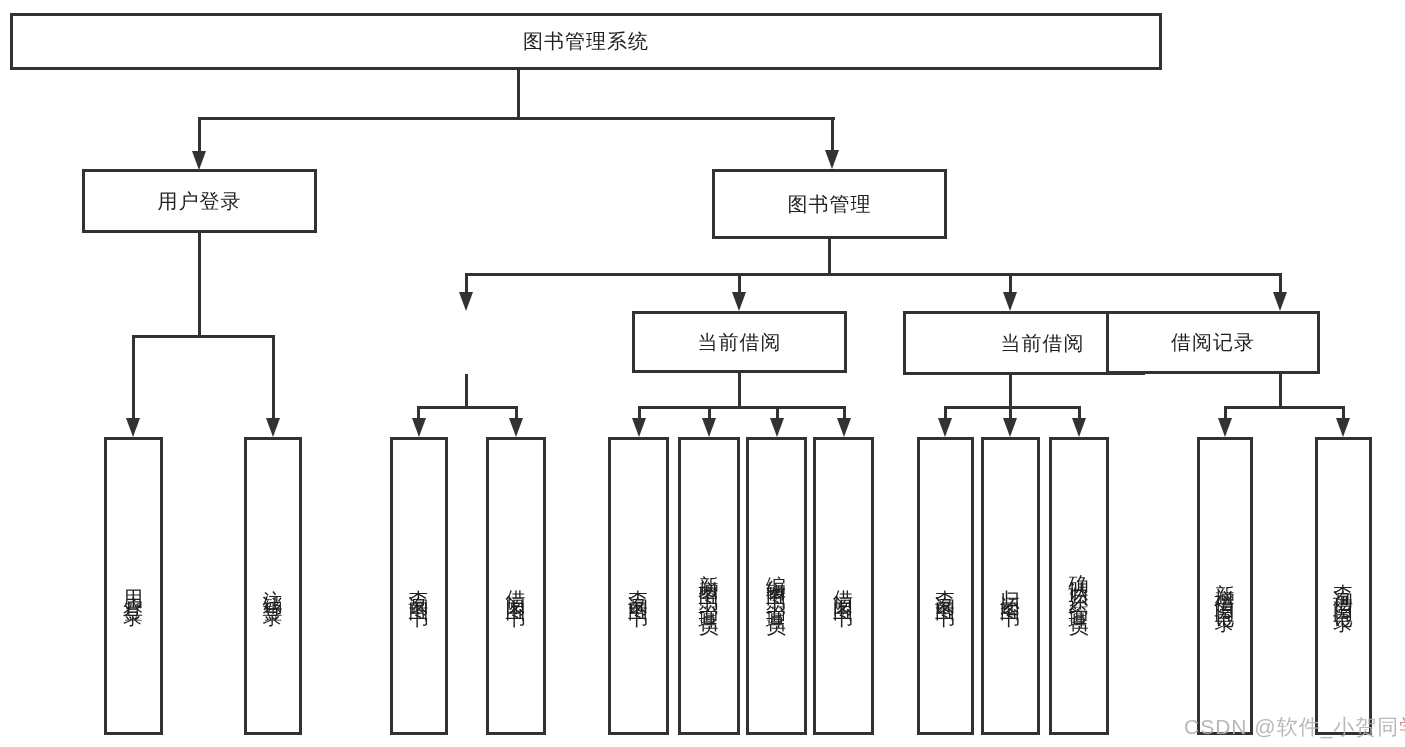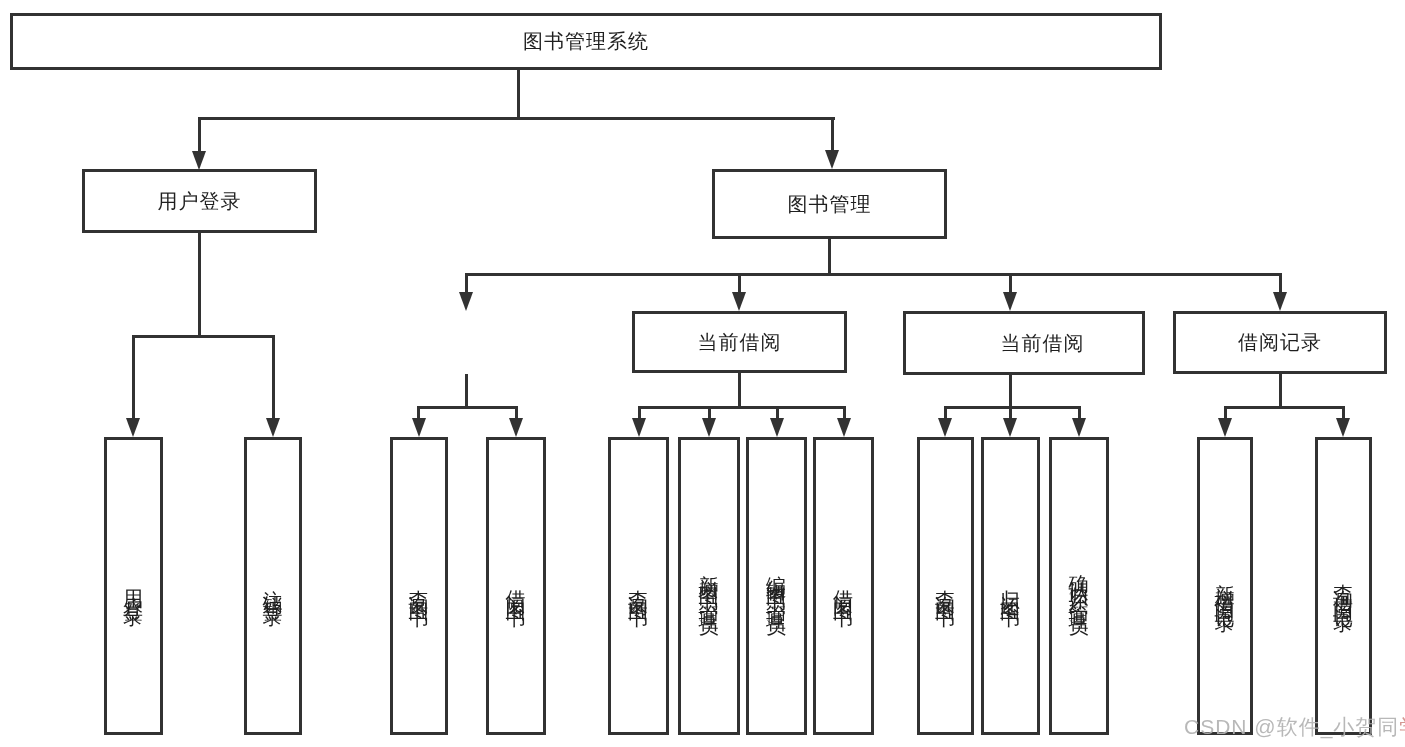--- a/index.html
+++ b/index.html
@@ -89,21 +89,21 @@
   <div class="arrow" style="left:1003px;top:292px;"></div>
   <div class="vline" style="left:1279px;top:273px;height:22px;"></div>
   <div class="arrow" style="left:1273px;top:292px;"></div>
 
   <div class="box hnode" style="left:632px;top:311px;width:215px;height:62px;">
     <span>当前借阅</span>
   </div>
   <div class="box hnode" style="left:903px;top:311px;width:242px;height:64px;padding-left:37px;">
     <span>当前借阅</span>
   </div>
-  <div class="box hnode" style="left:1173px;top:311px;width:214px;height:63px;justify-content:center;">
+  <div class="box hnode" style="left:1106px;top:311px;width:214px;height:63px;justify-content:center;">
     <span>借阅记录</span>
   </div>
 
   <div class="vline" style="left:465px;top:374px;height:35px;"></div>
   <div class="hline" style="left:417px;top:406px;width:101px;"></div>
   <div class="vline" style="left:417px;top:406px;height:14px;"></div>
   <div class="arrow" style="left:412px;top:418px;"></div>
   <div class="vline" style="left:515px;top:406px;height:14px;"></div>
   <div class="arrow" style="left:509px;top:418px;"></div>
 

